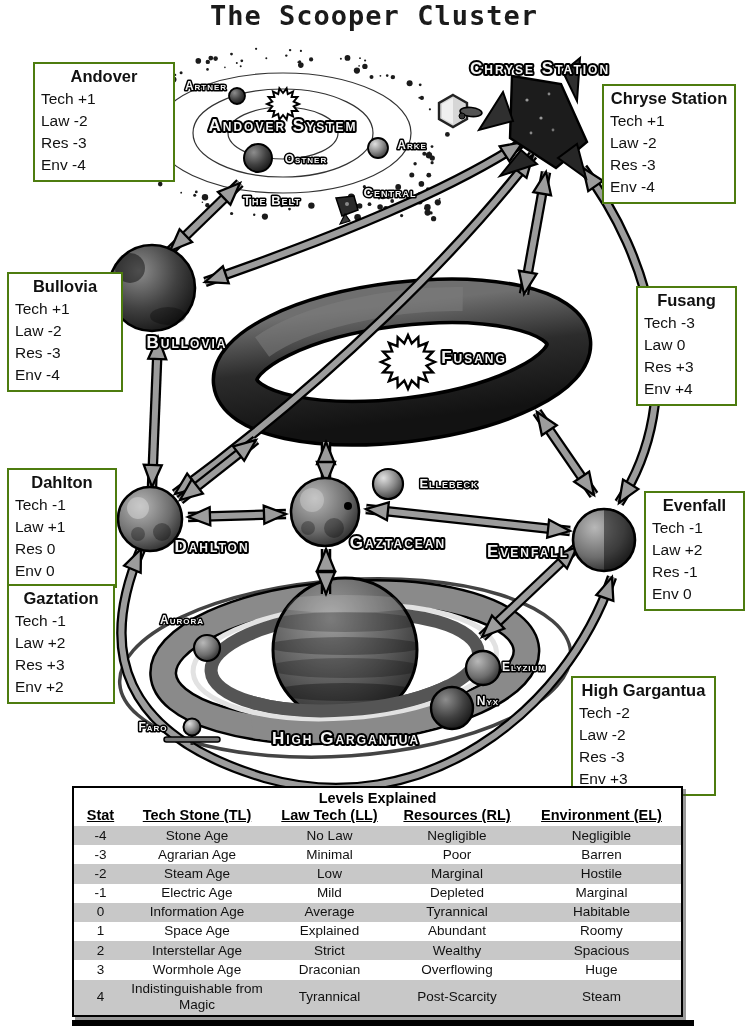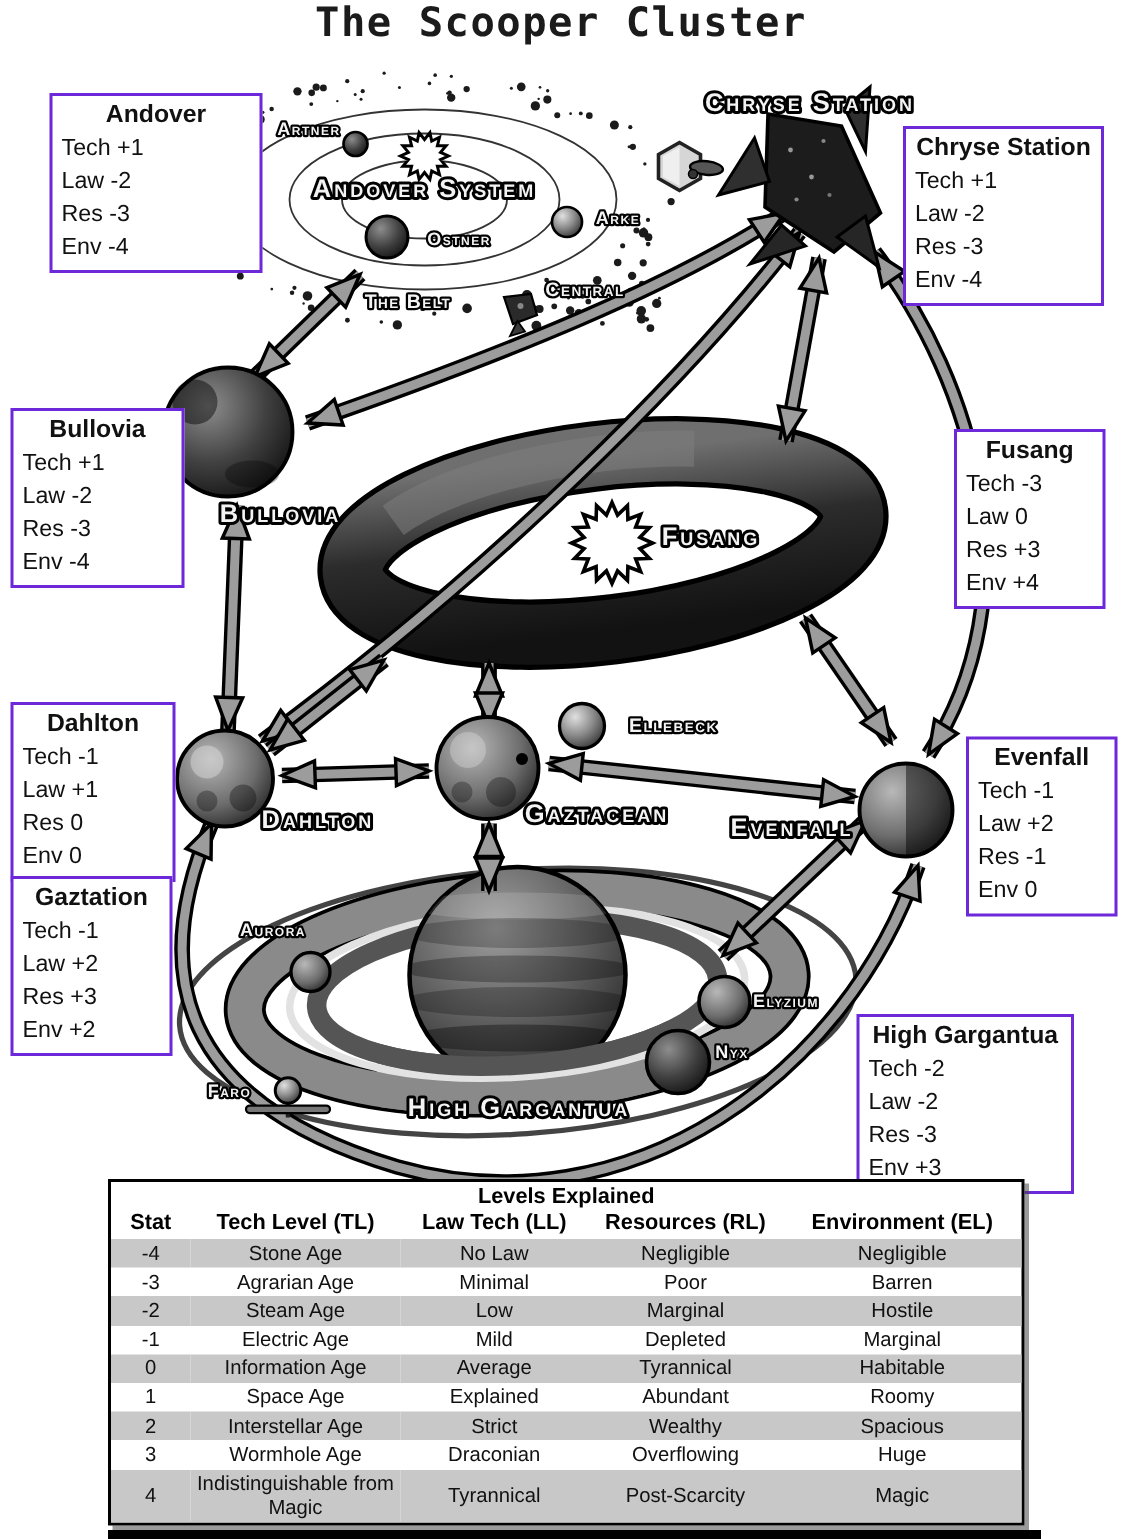--- a/index.html
+++ b/index.html
@@ -3,41 +3,41 @@
 <meta charset="utf-8">
 <style>
   html,body{margin:0;padding:0;background:#fff;}
   .stage{position:relative;width:748px;height:1026px;margin:0 auto;background:#fff;overflow:hidden;
          font-family:"Liberation Sans",sans-serif;}
   .page-title{position:absolute;top:0px;left:0;width:100%;text-align:center;
     font-family:"DejaVu Sans Mono",monospace;font-weight:bold;font-size:27px;
     letter-spacing:1px;color:#1b1b1b;}
   #mapsvg{position:absolute;left:0;top:0;}
   
-  .statbox{position:absolute;border:2px solid #6d28d9;background:#fff;padding:1px 6px 4px 6px;
+  .statbox{position:absolute;border:2px solid #4d7c0f;background:#fff;padding:1px 6px 4px 6px;
     font-size:15.5px;color:#111;line-height:1.42;}
   .statbox .bt{font-weight:bold;font-size:16.5px;text-align:center;white-space:nowrap;}
   .b-andover{left:33px;top:62px;width:126px;}
   .b-chryse{left:602px;top:84px;width:118px;}
   .b-bullovia{left:7px;top:272px;width:100px;}
   .b-fusang{left:636px;top:286px;width:85px;}
   .b-dahlton{left:7px;top:468px;width:94px;}
   .b-gaztation{left:7px;top:584px;width:92px;}
   .b-evenfall{left:644px;top:491px;width:85px;}
   .b-hg{left:571px;top:676px;width:129px;}
   
   text.maplabel{font-family:"Liberation Sans",sans-serif;font-weight:bold;
     fill:#f3f3f3;stroke:#000;paint-order:stroke;stroke-linejoin:round;
     font-variant:small-caps;}
   
   .levels{position:absolute;left:72px;top:786px;width:607px;border:2px solid #000;background:#fff;
     box-shadow:3px 3px 0 rgba(70,70,70,.55);}
   .levels-title{text-align:center;font-weight:bold;font-size:14.5px;padding:2px 0 0 0;color:#000;}
   .levels table{border-collapse:collapse;table-layout:fixed;width:100%;}
-  .levels th{font-size:14.5px;font-weight:bold;padding:1px 0 3px 0;color:#000;white-space:nowrap;}
+  .levels th{font-size:14.5px;font-weight:bold;padding:1px 0 3px 0;color:#000;white-space:nowrap;text-decoration:underline;}
   .levels td{font-size:13.5px;text-align:center;padding:1.5px 0;line-height:1.2;color:#111;}
   .levels tr.alt{background:#c8c8c8;}
   .bottom-bar{position:absolute;left:72px;top:1020px;width:622px;height:6px;background:#000;}
 </style>
 </head>
 <body>
 
 <div class="stage">
 
   <svg id="mapsvg" width="748" height="1026" viewBox="0 0 748 1026">
@@ -479,21 +479,21 @@
       <colgroup>
           <col style="width:53px">
           <col style="width:140px">
           <col style="width:125px">
           <col style="width:130px">
           <col style="width:159px">
         </colgroup>
       <thead>
         <tr>
           <th>Stat</th>
-          <th>Tech Level (TL)</th>
+          <th>Tech Stone (TL)</th>
           <th>Law Tech (LL)</th>
           <th>Resources (RL)</th>
           <th>Environment (EL)</th>
         </tr>
       </thead>
       <tbody id="levels-body">
           <tr class="alt">
             <td>-4</td>
             <td>Stone Age</td>
             <td>No Law</td>
@@ -547,20 +547,20 @@
             <td>Wormhole Age</td>
             <td>Draconian</td>
             <td>Overflowing</td>
             <td>Huge</td>
           </tr>
           <tr class="alt">
             <td>4</td>
             <td>Indistinguishable from Magic</td>
             <td>Tyrannical</td>
             <td>Post-Scarcity</td>
-            <td>Magic</td>
+            <td>Steam</td>
           </tr>
         </tbody>
     </table>
   </div>
 
   <div class="bottom-bar"></div>
 </div>
 
 </body></html>

